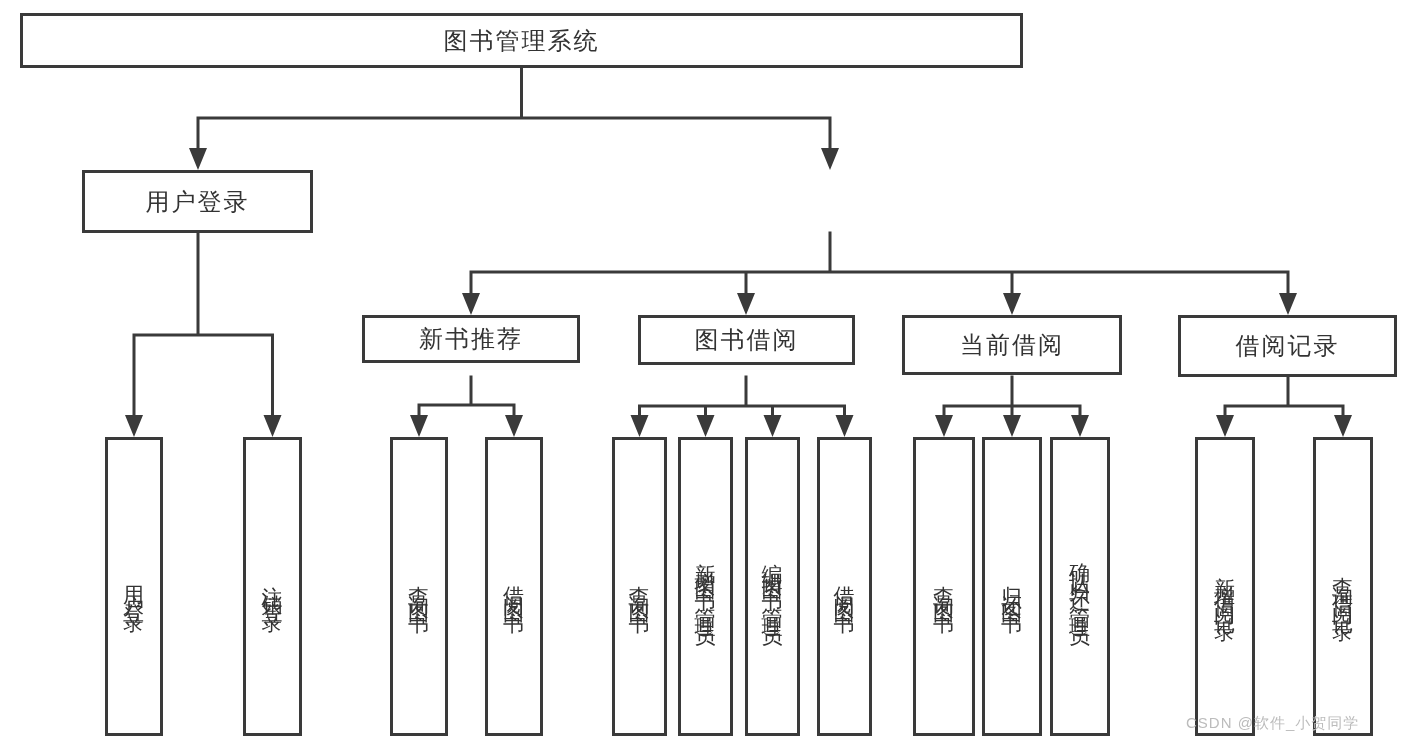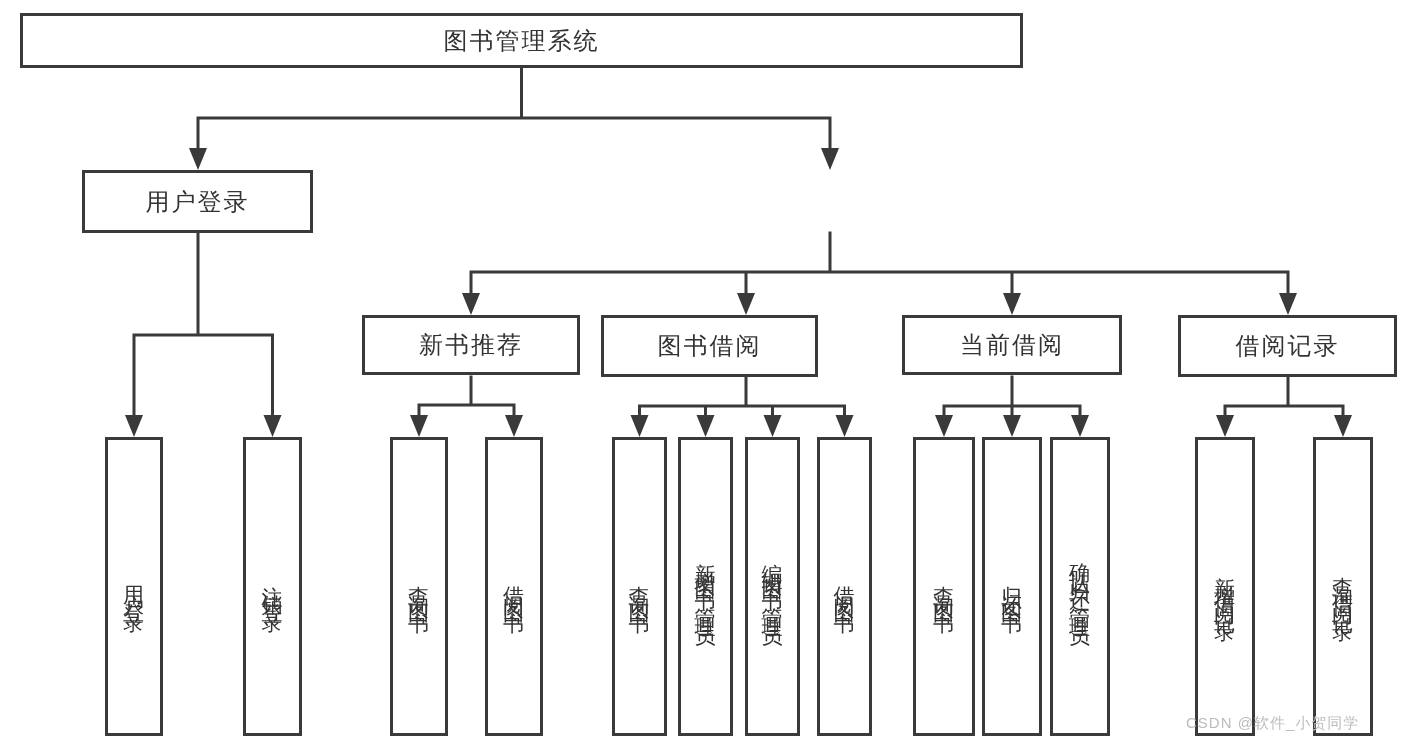--- a/index.html
+++ b/index.html
@@ -104,24 +104,24 @@
   </svg>
 
   <div class="box h-box" style="left:20px; top:13px; width:1003px; height:55px;">
     <span>图书管理系统</span>
   </div>
 
   <div class="box h-box" style="left:82px; top:170px; width:231px; height:63px;">
     <span>用户登录</span>
   </div>
 
-  <div class="box h-box" style="left:362px; top:315px; width:218px; height:60px;">
+  <div class="box h-box" style="left:362px; top:315px; width:218px; height:48px;">
     <span>新书推荐</span>
   </div>
-  <div class="box h-box" style="left:601px; top:315px; width:217px; height:62px;">
+  <div class="box h-box" style="left:638px; top:315px; width:217px; height:50px;">
     <span>图书借阅</span>
   </div>
   <div class="box h-box" style="left:902px; top:315px; width:220px; height:60px;">
     <span>当前借阅</span>
   </div>
   <div class="box h-box" style="left:1178px; top:315px; width:219px; height:62px;">
     <span>借阅记录</span>
   </div>
 
   <div class="box v-box" style="left:105px; top:437px; width:58px; height:299px;">

